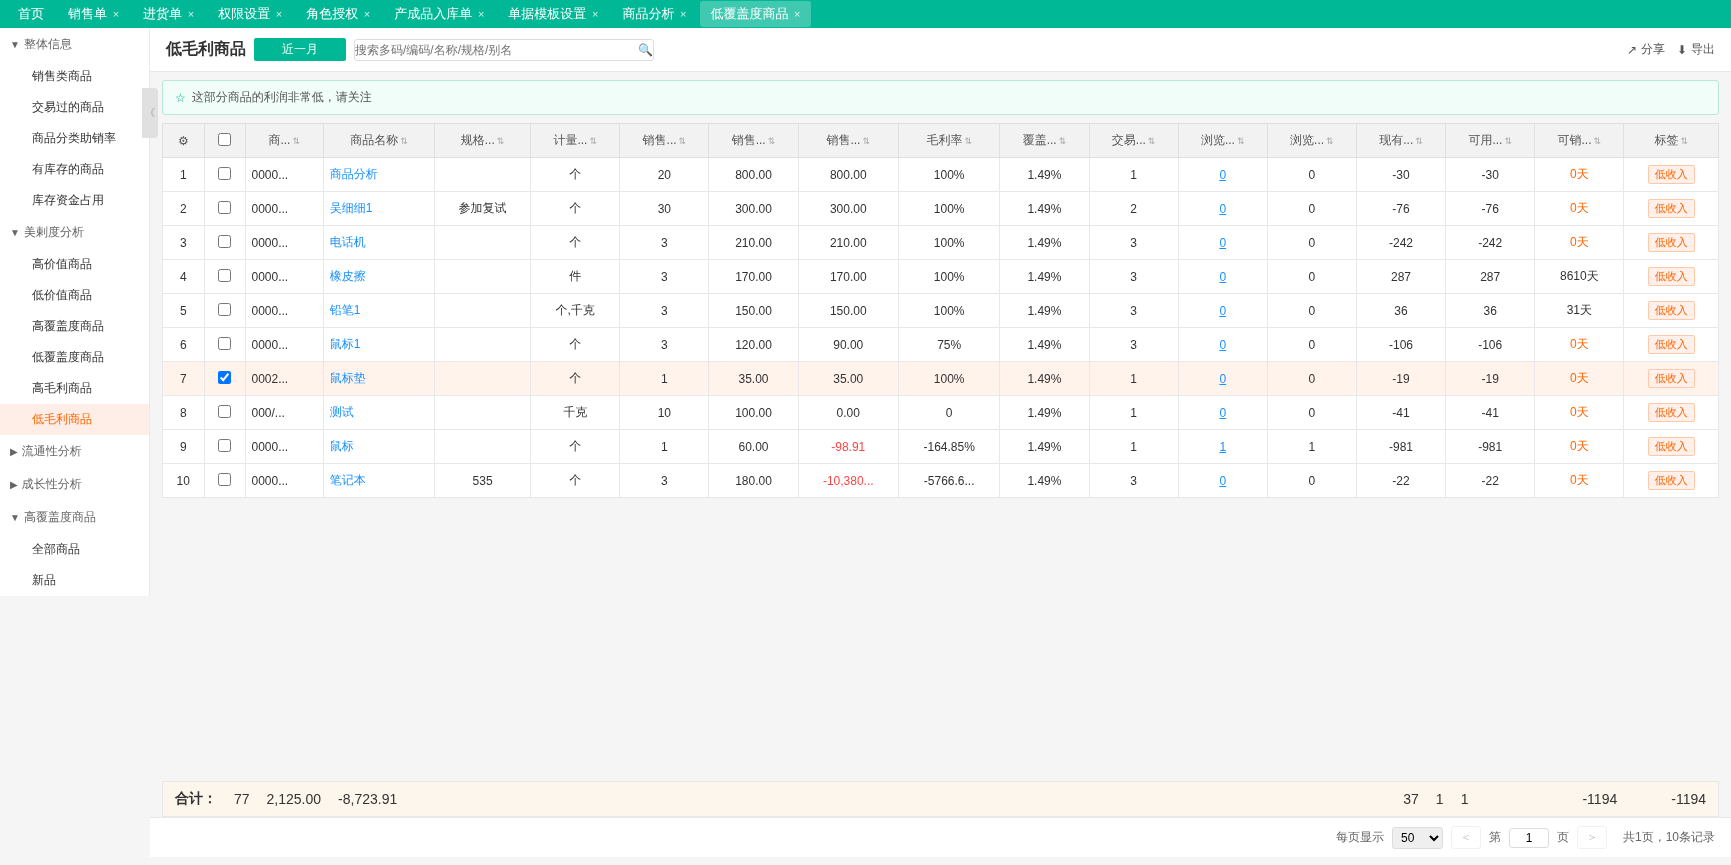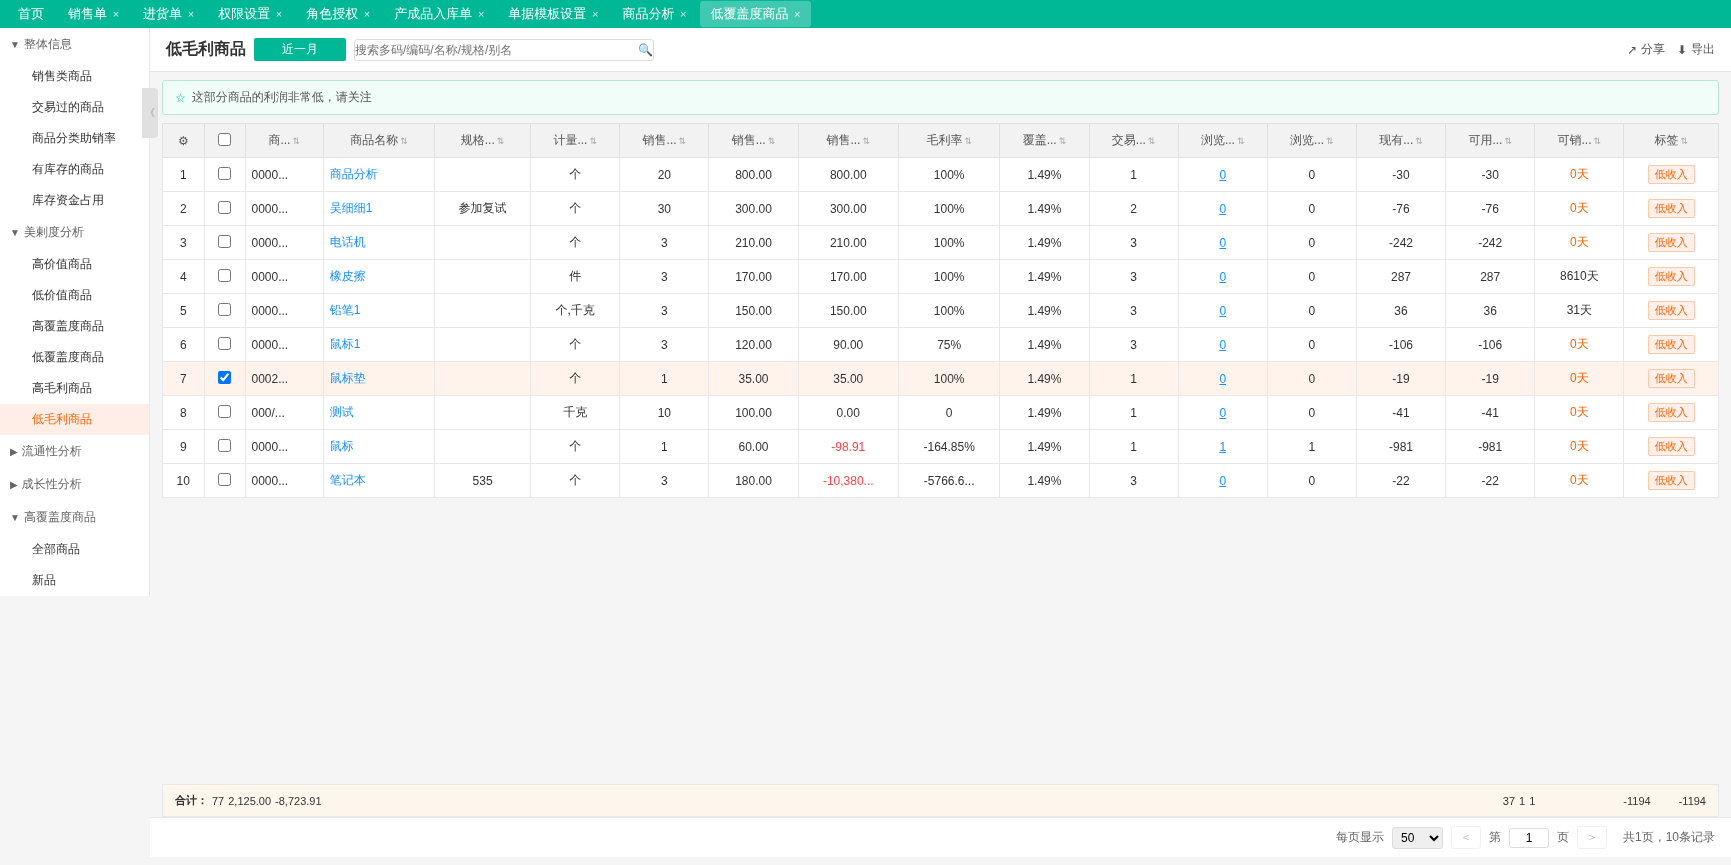--- a/index.html
+++ b/index.html
@@ -202,22 +202,22 @@
     }
 
     
     .table-footer {
       display: flex;
       align-items: center;
       background: #fdf6ec;
       border: 1px solid #e8e8e8;
       padding: 8px 12px;
       margin: 0 12px;
-      font-size: 11px;
-      gap: 4px;
+      font-size: 14px;
+      gap: 17px;
     }
     .footer-label { font-weight: bold; color: #333; }
     .footer-val { color: #333; }
 
     
     .pagination-bar {
       display: flex;
       align-items: center;
       justify-content: flex-end;
       padding: 8px 16px;

